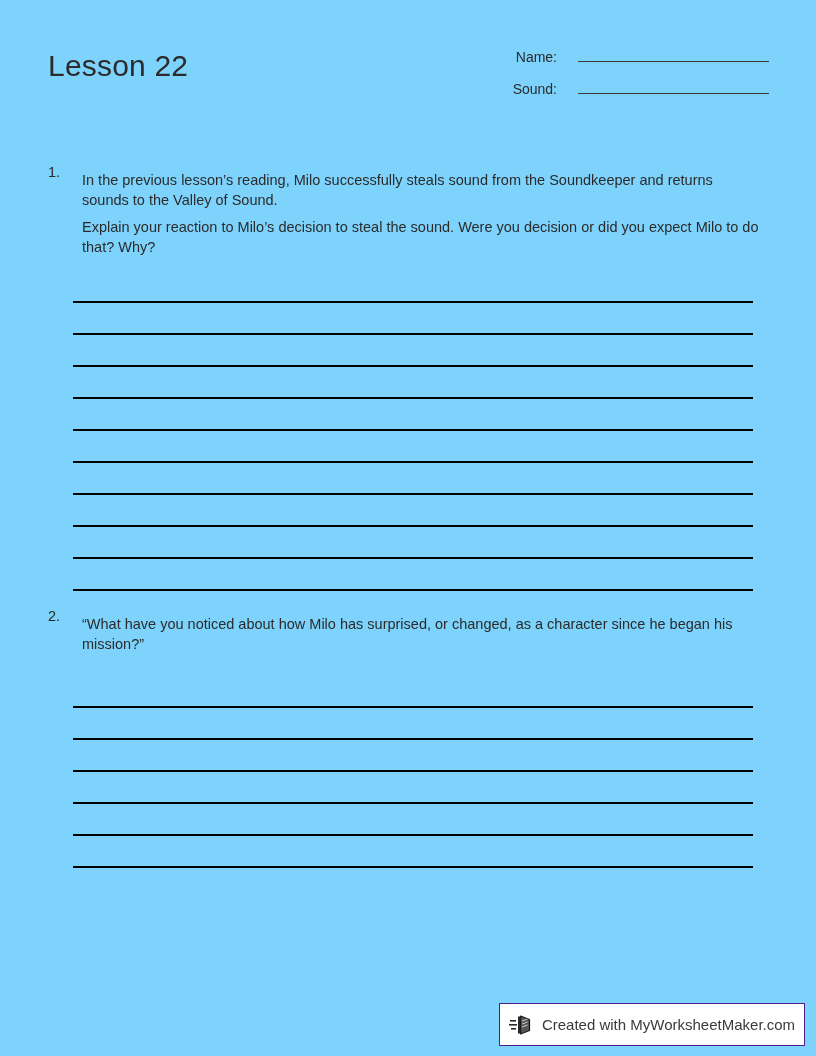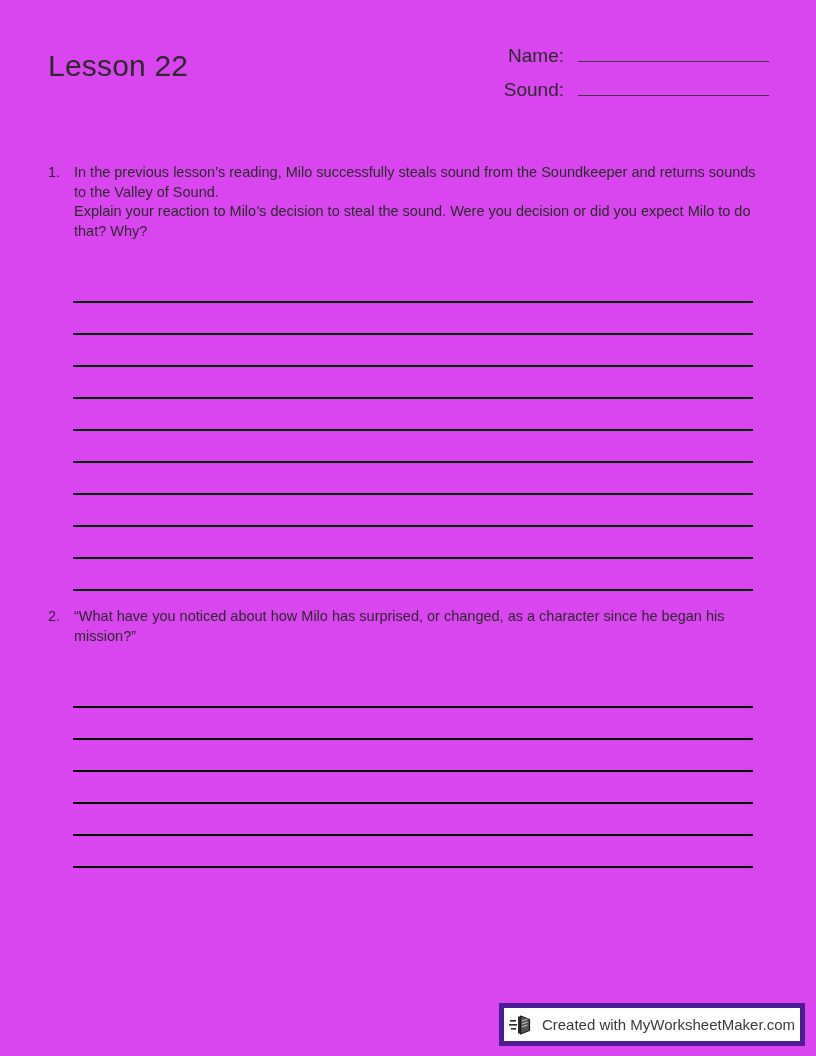--- a/index.html
+++ b/index.html
@@ -12,21 +12,21 @@
     height: 1056px;
     position: relative;
     font-family: "Liberation Sans", sans-serif;
     color: #2b2b2b;
     overflow: hidden;
   }
 
   .page {
     position: absolute;
     inset: 0;
-    background: #d946ef;
+    background: #7dd3fc;
   }
 
   
   .worksheet-title {
     position: absolute;
     left: 48px;
     top: 48px;
     font-size: 30px;
     font-weight: 400;
     letter-spacing: 0.2px;
@@ -41,24 +41,24 @@
     top: 44px;
     width: 270px;
   }
   .field-row {
     display: flex;
     align-items: baseline;
     justify-content: flex-end;
     margin-bottom: 11px;
   }
   .field-label {
-    font-size: 19px;
+    font-size: 14px;
     color: #2b2b2b;
     white-space: nowrap;
-    margin-right: 14px;
+    margin-right: 21px;
   }
   .field-rule {
     display: block;
     border-bottom: 1px solid #3a3a3a;
     height: 17px;
   }
   .field-rule.name-rule { width: 191px; }
   .field-rule.date-rule { width: 191px; }
 
   
@@ -81,21 +81,21 @@
     line-height: 19.5px;
     color: #2b2b2b;
   }
   .question-text {
     flex: 1 1 auto;
     font-size: 14.5px;
     line-height: 19.5px;
     color: #2b2b2b;
   }
   .question-text p {
-    margin: 0;
+    margin: 8px;
   }
 
   
   .answer-area {
     position: absolute;
     left: 73px;
     width: 680px;
   }
   #answer-area-1 { top: 271px; }
   #answer-area-2 { top: 676px; }
@@ -107,21 +107,21 @@
   }
 
   
   .footer-badge {
     position: absolute;
     left: 499px;
     top: 1003px;
     width: 306px;
     height: 43px;
     box-sizing: border-box;
-    border: 5px solid #4c1d95;
+    border: 1px solid #4c1d95;
     background: #ffffff;
     display: flex;
     align-items: center;
     justify-content: center;
   }
   .badge-logo {
     width: 26px;
     height: 24px;
     flex: 0 0 26px;
     margin-right: 7px;

